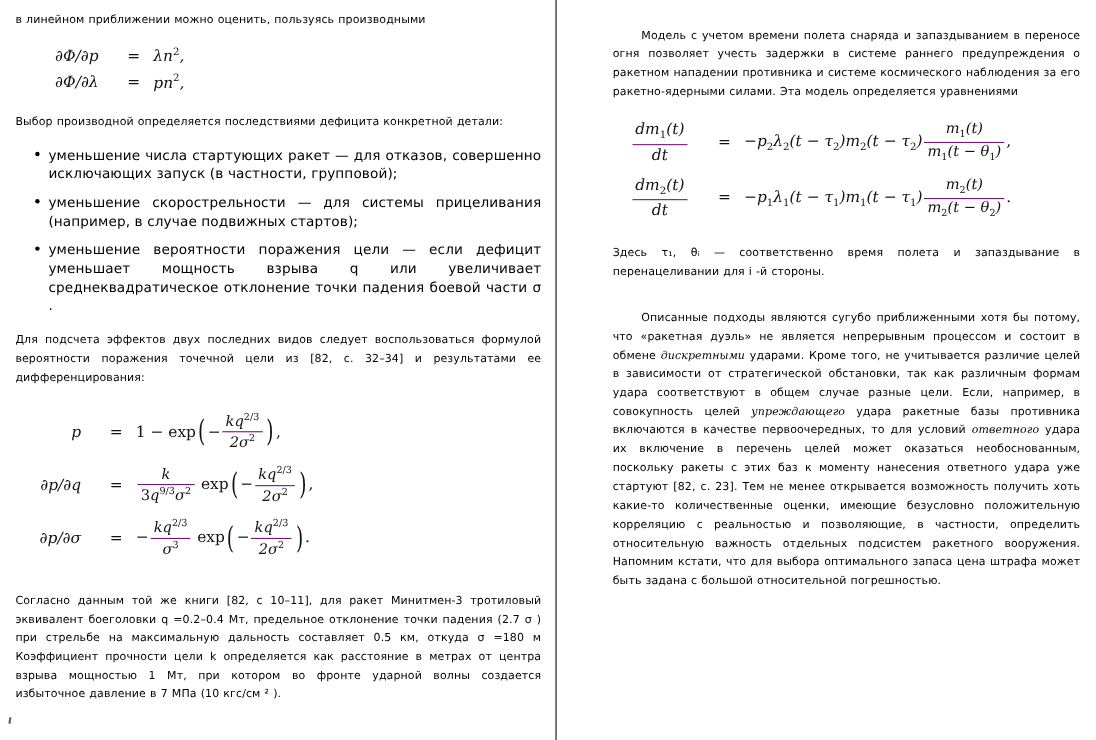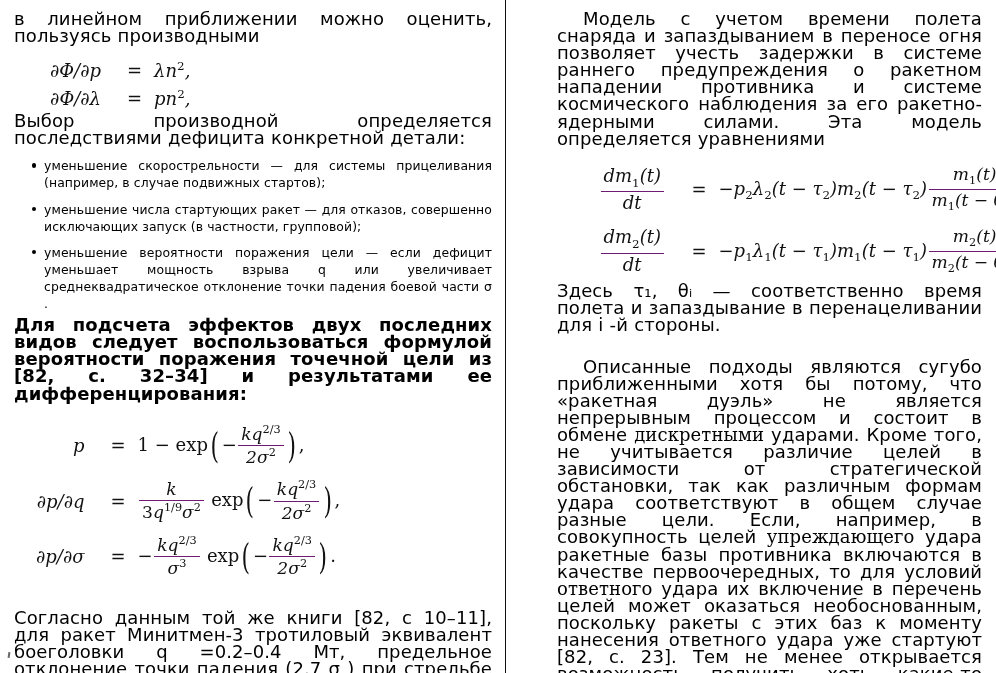--- a/index.html
+++ b/index.html
@@ -34,40 +34,40 @@
   
   .col-left {
     position: absolute;
     left: 14px;
     top: 10px;
     width: 478px;
   }
   .col-right {
     position: absolute;
     left: 557px;
-    top: 10px;
+    top: 24px;
     width: 425px;
   }
 
   
   p.body {
     margin: 0 0 0 0;
-    font-size: 18px;
+    font-size: 10px;
     line-height: 17.1px;
     text-align: justify;
     text-justify: inter-word;
     letter-spacing: 0.1px;
     word-spacing: 0.4px;
   }
   p.body.indent { text-indent: 26px; }
-  p.gap-sm { margin-top: 4px; font-weight: bold; }
-  p.gap-md { }
+  p.gap-sm { margin-top: 15px; }
+  p.gap-md { margin-top: 17px; }
   p.gap-lg { margin-top: 24px; }
 
-  .it { font-family: "DejaVu Serif", serif; }
+  .it { font-style: italic; font-family: "DejaVu Serif", serif; }
 
   
   ul.bullets {
     list-style: none;
     margin: 11px 0 0 0;
     padding: 0;
   }
   ul.bullets li {
     position: relative;
     padding-left: 30px;
@@ -85,21 +85,21 @@
     width: 4.2px;
     height: 4.2px;
     border-radius: 50%;
     background: #000;
   }
 
   
   .math {
     font-family: "DejaVu Serif", serif;
     font-style: italic;
-    font-size: 18px;
+    font-size: 14px;
     color: #111;
   }
   .math-rows {
     display: table;
     border-collapse: collapse;
   }
   .math-row { display: table-row; }
   .math-cell-l, .math-cell-eq, .math-cell-r {
     display: table-cell;
     vertical-align: middle;
@@ -139,21 +139,21 @@
     line-height: 0.72;
     transform: scaleX(0.62);
     font-family: "DejaVu Serif", serif;
   }
 
   .exp { font-style: normal; }
 
   
   .math-block-1 { margin-top: 12px; margin-left: 36px; }
   .math-block-2 { margin-top: 16px; margin-left: 22px; }
-  .math-block-3 { margin-top: 12px; margin-left: 42px; }
+  .math-block-3 { margin-top: 12px; margin-left: 16px; }
 
   .math-rows.loose .math-row > * { padding-top: 3px; padding-bottom: 3px; }
   .math-rows.looser .math-row > * { padding-top: 6px; padding-bottom: 6px; }
 
   
   .artifact {
     position: absolute;
     left: 8px;
     top: 652px;
     width: 2px;
@@ -185,22 +185,22 @@
           <span class="math-cell-l">∂Φ/∂λ</span>
           <span class="math-cell-eq">=</span>
           <span class="math-cell-r"><span>pn</span><sup class="sm">2</sup><span>,</span></span>
         </div>
       </div>
     </div>
 
     <p class="body gap-md">Выбор производной определяется последствиями дефицита конкретной детали:</p>
 
     <ul class="bullets">
+      <li><span class="dot"></span><span>уменьшение числа стартующих ракет — для отказов, совершенно исключающих запуск (в частности, групповой);</span></li>
       <li><span class="dot"></span><span>уменьшение скорострельности — для системы прицеливания (например, в случае подвижных стартов);</span></li>
-      <li><span class="dot"></span><span>уменьшение числа стартующих ракет — для отказов, совершенно исключающих запуск (в частности, групповой);</span></li>
       <li><span class="dot"></span><span>уменьшение вероятности поражения цели — если дефицит уменьшает мощность взрыва  q  или увеличивает среднеквадратическое отклонение точки падения боевой части  σ .</span></li>
     </ul>
 
     <p class="body gap-sm">Для подсчета эффектов двух последних видов следует воспользоваться формулой вероятности поражения точечной цели из [82, с. 32–34] и результатами ее дифференцирования:</p>
 
     <div class="math math-block-2">
       <div class="math-rows looser">
 
         <div class="math-row">
           <span class="math-cell-l">p</span>
@@ -209,21 +209,21 @@
             <span class="upr">1</span>
             <span class="upr">−</span>
             <span class="exp">exp</span><span class="bigparen">(</span><span class="upr">−</span><span class="frac tight"><span class="num"><span>k</span>q<sup class="sm">2/3</sup></span><span class="den"><span>2σ</span><sup class="sm">2</sup></span></span><span class="bigparen">)</span><span class="upr">,</span>
           </span>
         </div>
 
         <div class="math-row">
           <span class="math-cell-l">∂p/∂q</span>
           <span class="math-cell-eq">=</span>
           <span class="math-cell-r">
-            <span class="frac tight"><span class="num">k</span><span class="den"><span class="upr">3</span>q<sup class="sm">1/9</sup>σ<sup class="sm">2</sup></span></span>
+            <span class="frac tight"><span class="num">k</span><span class="den"><span class="upr">3</span>q<sup class="sm">9/3</sup>σ<sup class="sm">2</sup></span></span>
             <span class="exp">exp</span><span class="bigparen">(</span><span class="upr">−</span><span class="frac tight"><span class="num"><span>k</span>q<sup class="sm">2/3</sup></span><span class="den"><span>2σ</span><sup class="sm">2</sup></span></span><span class="bigparen">)</span><span class="upr">,</span>
           </span>
         </div>
 
         <div class="math-row">
           <span class="math-cell-l">∂p/∂σ</span>
           <span class="math-cell-eq">=</span>
           <span class="math-cell-r">
             <span class="upr">−</span><span class="frac tight"><span class="num"><span>k</span>q<sup class="sm">2/3</sup></span><span class="den"><span>σ</span><sup class="sm">3</sup></span></span>
             <span class="exp">exp</span><span class="bigparen">(</span><span class="upr">−</span><span class="frac tight"><span class="num"><span>k</span>q<sup class="sm">2/3</sup></span><span class="den"><span>2σ</span><sup class="sm">2</sup></span></span><span class="bigparen">)</span><span class="upr">.</span>

